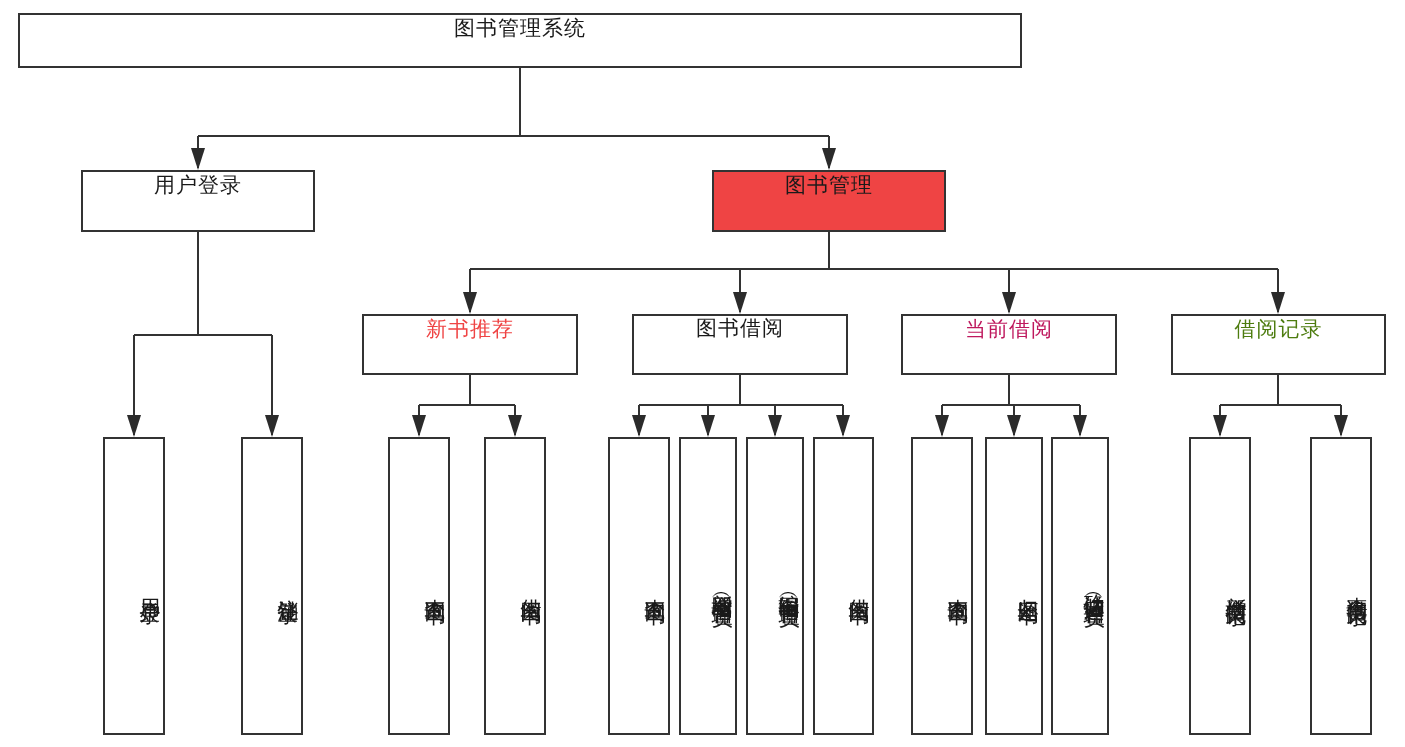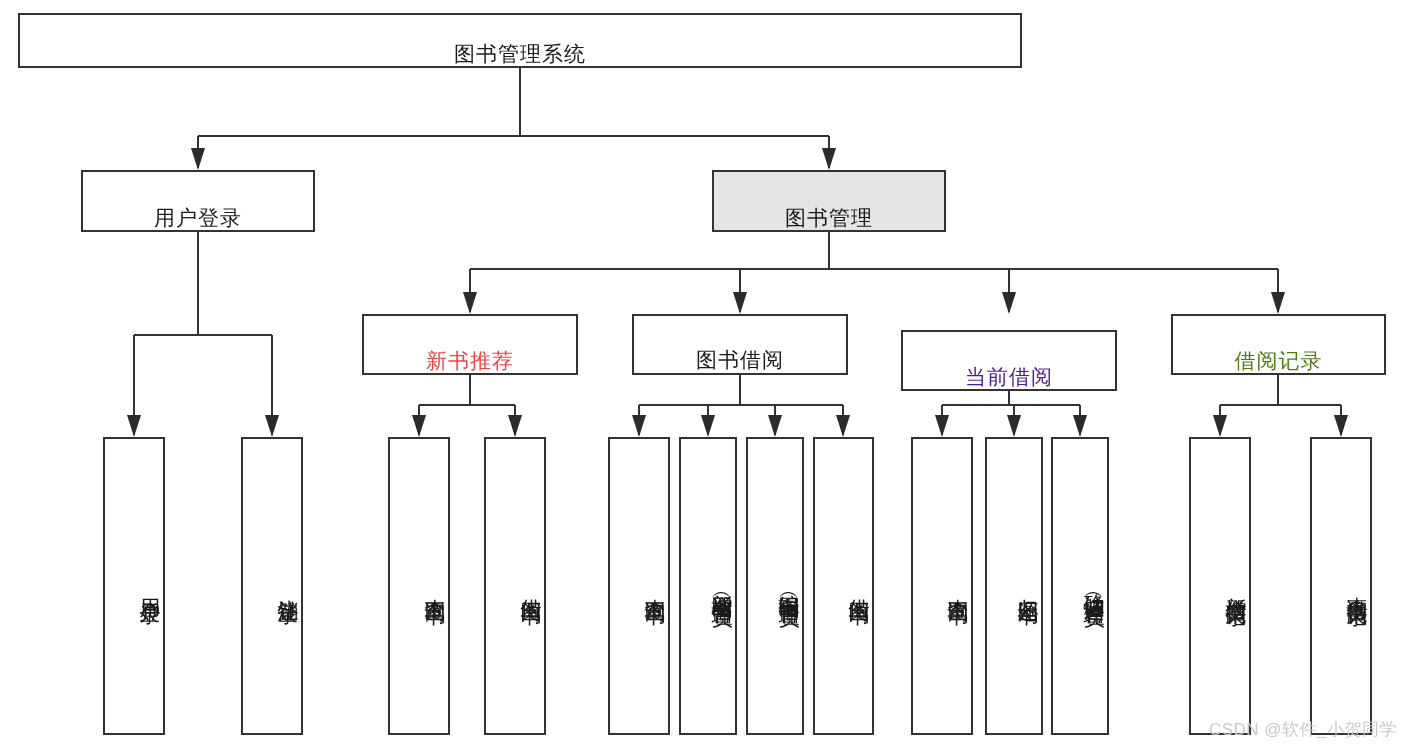--- a/index.html
+++ b/index.html
@@ -25,21 +25,21 @@
     width: 1405px;
     height: 747px;
     pointer-events: none;
   }
   .node {
     position: absolute;
     box-sizing: border-box;
     background: #ffffff;
     border: 2px solid #333333;
     display: flex;
-    align-items: flex-end;
+    align-items: flex-start;
     justify-content: center;
     color: #1a1a1a;
     z-index: 2;
   }
   .node.horiz {
     font-size: 21px;
     letter-spacing: 1px;
     line-height: 1.2;
     white-space: nowrap;
   }
@@ -129,30 +129,30 @@
       <line x1="1341" y1="405" x2="1341" y2="435" stroke="#333333" stroke-width="2.2" shape-rendering="crispEdges"></line>
       <path d="M1334,415 L1348,415 L1341,437 Z" fill="#2b2b2b"></path>
     </svg>
   <div id="nodes-layer">
       <div class="node horiz" style="left: 18px; top: 13px; width: 1004px; height: 55px; border-color: rgb(51, 51, 51); background: rgb(255, 255, 255); color: rgb(26, 26, 26);">
         <span class="hlabel">图书管理系统</span>
       </div>
       <div class="node horiz" style="left: 81px; top: 170px; width: 234px; height: 62px; border-color: rgb(51, 51, 51); background: rgb(255, 255, 255); color: rgb(26, 26, 26);">
         <span class="hlabel">用户登录</span>
       </div>
-      <div class="node horiz" style="left: 712px; top: 170px; width: 234px; height: 62px; border-color: rgb(51, 51, 51); background: #e5e5e5; color: rgb(26, 26, 26);">
+      <div class="node horiz" style="left: 712px; top: 170px; width: 234px; height: 62px; border-color: rgb(51, 51, 51); background: #ef4444; color: rgb(26, 26, 26);">
         <span class="hlabel">图书管理</span>
       </div>
       <div class="node horiz" style="left: 362px; top: 314px; width: 216px; height: 61px; border-color: rgb(51, 51, 51); background: rgb(255, 255, 255); color: #ef4444;">
         <span class="hlabel">新书推荐</span>
       </div>
       <div class="node horiz" style="left: 632px; top: 314px; width: 216px; height: 61px; border-color: rgb(51, 51, 51); background: rgb(255, 255, 255); color: rgb(26, 26, 26); font-family: Liberation Serif, serif;">
         <span class="hlabel">图书借阅</span>
       </div>
-      <div class="node horiz" style="left: 901px; top: 314px; width: 216px; height: 61px; border-color: rgb(51, 51, 51); background: rgb(255, 255, 255); color: #4c1d95; margin-top: 16px;">
+      <div class="node horiz" style="left: 901px; top: 314px; width: 216px; height: 61px; border-color: rgb(51, 51, 51); background: rgb(255, 255, 255); color: #be185d;">
         <span class="hlabel">当前借阅</span>
       </div>
       <div class="node horiz" style="left: 1171px; top: 314px; width: 215px; height: 61px; border-color: rgb(51, 51, 51); background: rgb(255, 255, 255); color: #4d7c0f;">
         <span class="hlabel">借阅记录</span>
       </div>
       <div class="node vert" style="left: 103px; top: 437px; width: 62px; height: 298px; border-color: rgb(51, 51, 51); background: rgb(255, 255, 255); color: rgb(26, 26, 26);">
         <span class="vlabel">用户登录</span>
       </div>
       <div class="node vert" style="left: 241px; top: 437px; width: 62px; height: 298px; border-color: rgb(51, 51, 51); background: rgb(255, 255, 255); color: rgb(26, 26, 26);">
         <span class="vlabel">注销登录</span>
@@ -184,14 +184,13 @@
       <div class="node vert" style="left: 1051px; top: 437px; width: 58px; height: 298px; border-color: rgb(51, 51, 51); background: rgb(255, 255, 255); color: rgb(26, 26, 26);">
         <span class="vlabel">确认归还（管理员）</span>
       </div>
       <div class="node vert" style="left: 1189px; top: 437px; width: 62px; height: 298px; border-color: rgb(51, 51, 51); background: rgb(255, 255, 255); color: rgb(26, 26, 26);">
         <span class="vlabel">新增借阅记录</span>
       </div>
       <div class="node vert" style="left: 1310px; top: 437px; width: 62px; height: 298px; border-color: rgb(51, 51, 51); background: rgb(255, 255, 255); color: rgb(26, 26, 26);">
         <span class="vlabel">查询借阅记录</span>
       </div>
     </div>
-  <div class="watermark">CSDN @软件_小贺同学</div>
 </div>
 
 </body></html>

